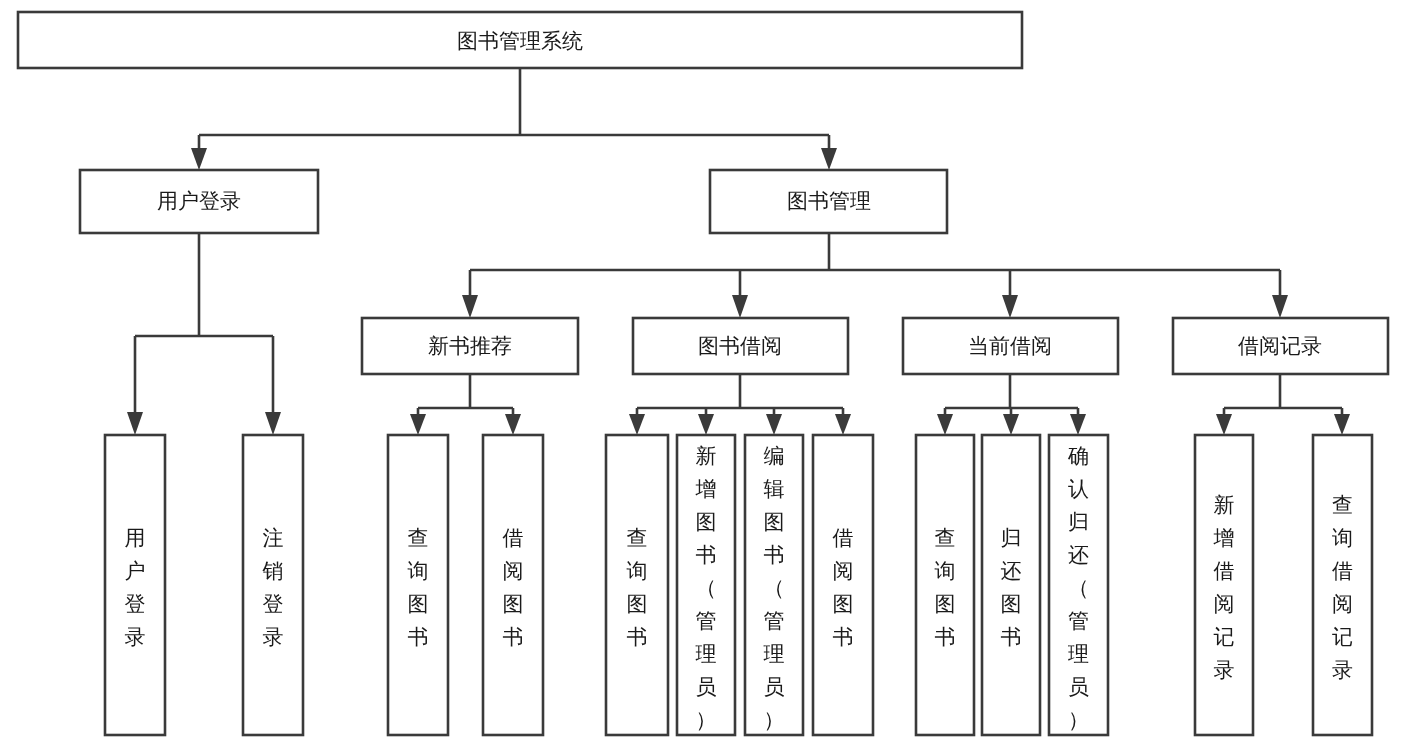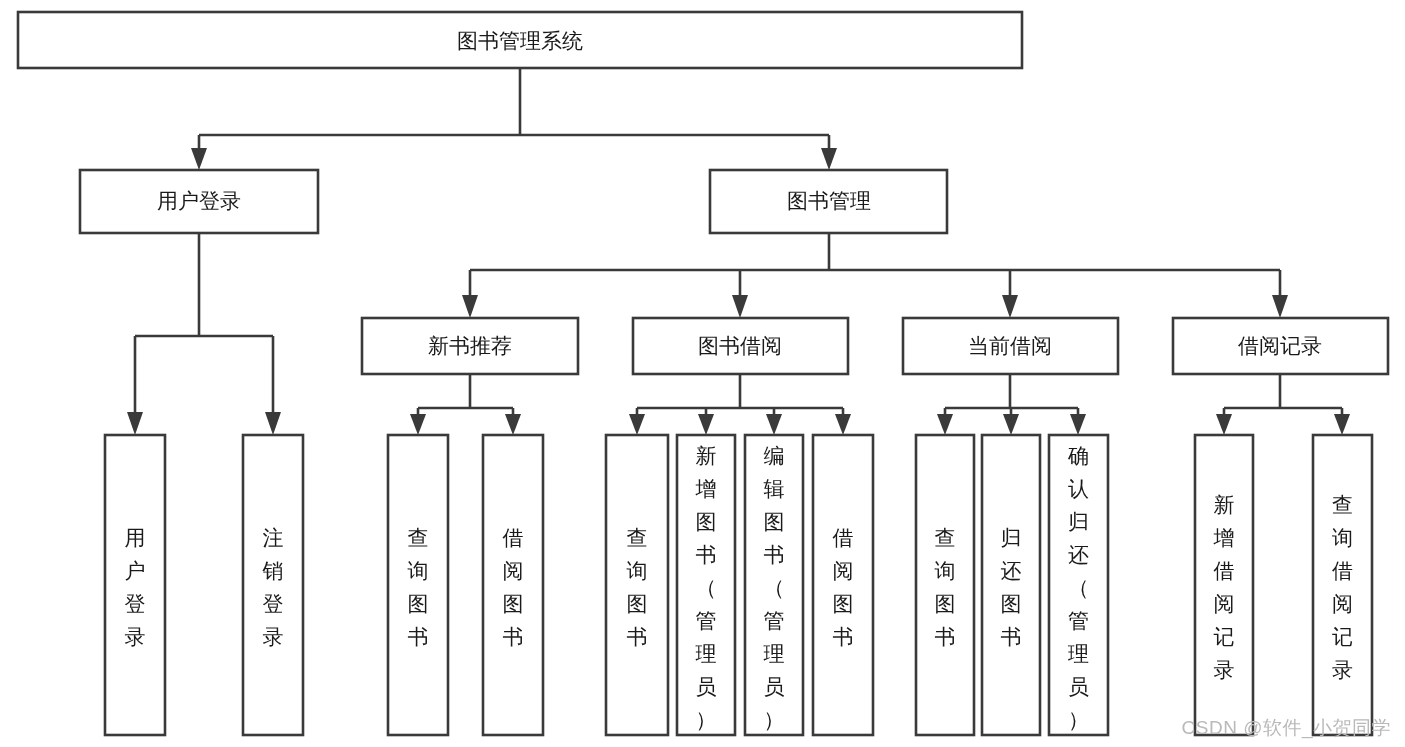--- a/index.html
+++ b/index.html
@@ -231,15 +231,14 @@
           <text class="node-label-v" x="1224"><tspan x="1224" y="511.74">新</tspan><tspan x="1224" y="544.74">增</tspan><tspan x="1224" y="577.74">借</tspan><tspan x="1224" y="610.74">阅</tspan><tspan x="1224" y="643.74">记</tspan><tspan x="1224" y="676.74">录</tspan></text>
         </g>
         <g>
           <rect class="node-rect" x="1313" y="435" width="59" height="300"></rect>
           <text class="node-label-v" x="1342.5"><tspan x="1342.5" y="511.74">查</tspan><tspan x="1342.5" y="544.74">询</tspan><tspan x="1342.5" y="577.74">借</tspan><tspan x="1342.5" y="610.74">阅</tspan><tspan x="1342.5" y="643.74">记</tspan><tspan x="1342.5" y="676.74">录</tspan></text>
         </g>
       </g>
 
   </svg>
 
-  <div class="watermark">CSDN @软件_小贺同学</div>
 
 </div>
 
 </body></html>

